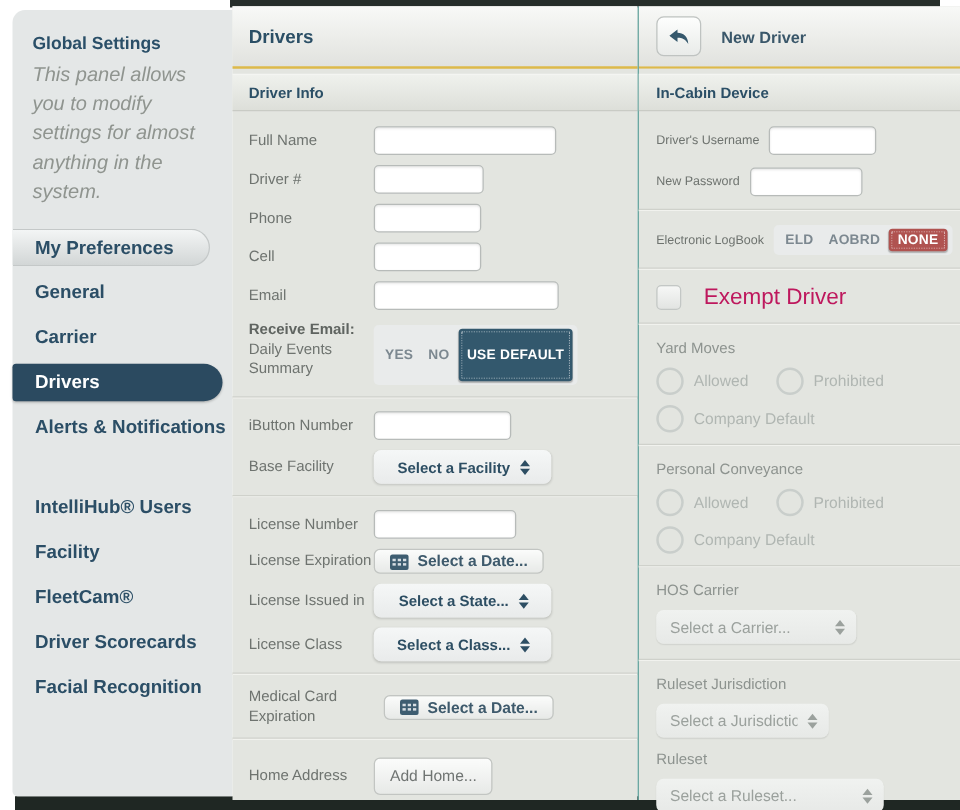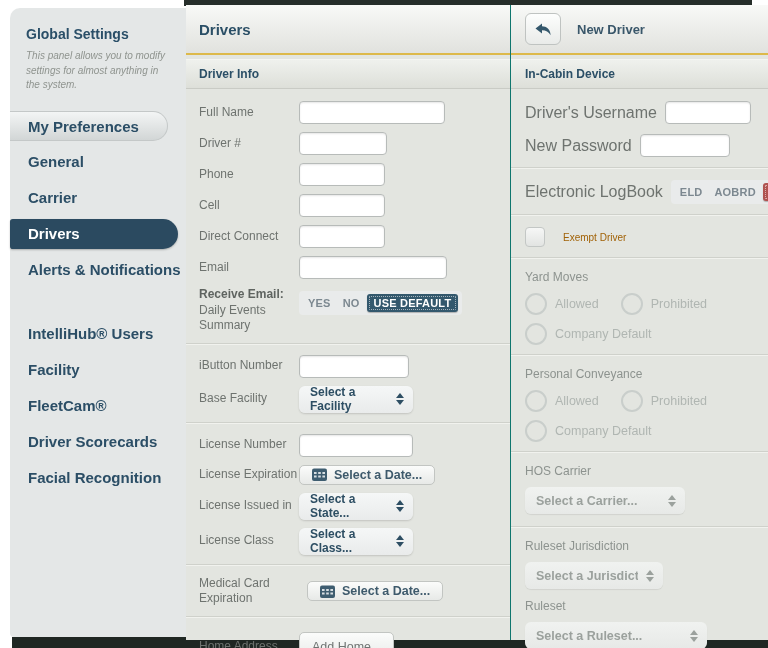--- a/index.html
+++ b/index.html
@@ -7,21 +7,21 @@
   .stage{position:absolute;inset:0;}
 
   
   .bg-top{position:absolute;left:184px;top:0;width:568px;height:6px;background:#262e2a;}
   .bg-right{position:absolute;right:0;top:56px;width:17px;bottom:0;background:linear-gradient(#d6d9d5 0%,#6a726b 22%,#272f2a 45%,#1f2723 100%);}
   .bg-bottom{position:absolute;left:12px;right:0;bottom:0;height:11px;background:#1f2723;}
 
   
   .sidebar{position:absolute;left:10px;top:8px;width:176px;height:629px;background:#e4e7e7;border-radius:10px 0 0 4px;box-sizing:border-box;}
   .sb-title{font-size:14px;font-weight:bold;color:#2a4f68;padding:18px 16px 0 16px;}
-  .sb-desc{font-size:10px;font-style:italic;color:#8f948f;line-height:1.45;padding:7px 18px 0 16px;}
+  .sb-desc{font-size:16px;font-style:italic;color:#8f948f;line-height:1.45;padding:7px 18px 0 16px;}
   .sb-menu{margin-top:18px;}
   .sb-item{height:30px;line-height:30px;margin-bottom:6px;font-size:15px;font-weight:bold;color:#2b4e66;padding-left:18px;cursor:pointer;}
   .sb-item.pill-light{background:linear-gradient(#f3f5f5,#d2d6d6);border:1px solid #c4c8c8;border-left:none;border-radius:0 16px 16px 0;width:158px;box-sizing:border-box;}
   .sb-item.pill-dark{background:#2b4a60;color:#ffffff;border-radius:3px 16px 16px 3px;width:168px;box-sizing:border-box;box-shadow:0 1px 2px rgba(0,0,0,.25);}
   .sb-gap{height:28px;}
 
   
   .panel{position:absolute;top:5px;height:635px;box-sizing:border-box;background:#e3e5e0;}
   .p-header{height:50px;background:linear-gradient(#f8f9f7,#e1e2de);border-bottom:2px solid #ddb94a;display:flex;align-items:center;box-sizing:border-box;}
   .p-section{height:30px;margin-top:4px;background:linear-gradient(#eff1ed,#dddfd9);border-top:1px solid #f4f5f2;border-bottom:1px solid #c9cbc5;display:flex;align-items:center;font-size:12px;font-weight:bold;color:#2b4f66;box-sizing:border-box;}
@@ -33,49 +33,49 @@
   .main-panel .p-section{padding-left:13px;}
   .p-body{padding:12px 13px 0 13px;}
   .frow{display:flex;align-items:center;margin-bottom:8px;}
   .frow.top{align-items:flex-start;}
   .flabel{width:100px;flex:none;font-size:12px;color:#6e736f;line-height:1.3;}
   .flabel .b{font-weight:bold;color:#5f6460;}
   input.ti{height:21px;border:1px solid #b7bbb9;border-radius:4px;background:#ffffff;box-shadow:inset 0 1px 2px rgba(0,0,0,.10);outline:none;padding:0 6px;font-family:"Liberation Sans",sans-serif;font-size:12px;color:#333;}
   .w146{width:132px;} .w88{width:74px;} .w86{width:72px;} .w148{width:134px;} .w110{width:96px;} .w114{width:100px;}
   .seg{display:inline-flex;align-items:center;background:#e9ebeb;border-radius:4px;padding:3px 4px;gap:2px;}
   .seg .opt{font-size:11px;font-weight:bold;color:#7c8890;padding:3px 5px;letter-spacing:.2px;cursor:pointer;}
-  .seg .opt.sel-navy{background:#33586d;color:#ffffff;border-radius:3px;padding:3px 7px;outline:1px dotted rgba(255,255,255,.55);outline-offset:-3px;box-shadow:0 1px 1px rgba(0,0,0,.25);}
+  .seg .opt.sel-navy{background:#33586d;color:#ffffff;border-radius:3px;padding:15px 7px;outline:1px dotted rgba(255,255,255,.55);outline-offset:-3px;box-shadow:0 1px 1px rgba(0,0,0,.25);}
   .seg .opt.sel-red{background:#b05350;color:#ffffff;border-radius:3px;padding:3px 7px;outline:1px dotted rgba(255,255,255,.55);outline-offset:-3px;box-shadow:0 1px 1px rgba(0,0,0,.25);}
   .select{display:inline-flex;align-items:center;justify-content:space-between;background:linear-gradient(#f5f7f7,#e9ebeb);border-radius:6px;height:27px;padding:0 9px 0 11px;box-shadow:0 1px 2px rgba(0,0,0,.15);font-size:12px;font-weight:bold;color:#2d4e63;cursor:pointer;box-sizing:border-box;}
-  .select.dis{background:linear-gradient(#f0f2f0,#e7e9e7);color:#a2a8a4;font-weight:bold;font-size:12.5px;box-shadow:0 1px 1px rgba(0,0,0,.08);}
-  .w134{width:114px;} .w160{width:160px;} .w138{width:138px;} .w182{width:182px;}
+  .select.dis{background:linear-gradient(#f0f2f0,#e7e9e7);color:#a2a8a4;font-weight:normal;font-size:12.5px;box-shadow:0 1px 1px rgba(0,0,0,.08);}
+  .w134{width:142px;justify-content:center;} .w160{width:160px;} .w138{width:138px;} .w182{width:182px;}
   .spin{display:inline-flex;flex-direction:column;align-items:center;margin-left:8px;}
   .spin i{display:block;width:0;height:0;border-left:4px solid transparent;border-right:4px solid transparent;}
   .spin .up{border-bottom:5px solid currentColor;margin-bottom:2px;}
   .spin .dn{border-top:5px solid currentColor;}
   .btn{display:inline-flex;align-items:center;gap:7px;background:linear-gradient(#fbfcfb,#e7e9e7);border:1px solid #c2c5c2;border-radius:5px;height:20px;padding:0 12px;font-size:12.5px;font-weight:bold;color:#3e5a6c;cursor:pointer;box-sizing:border-box;}
   .btn.plain{font-weight:normal;color:#6f7472;height:30px;}
   .cal{display:inline-block;width:15px;height:13px;}
 
   
   .detail-panel{left:510px;width:286px;border-left:1px solid #0f766e;border-radius:0 10px 0 0;}
   .detail-panel .p-header{border-radius:0 10px 0 0;padding:0 14px;display:flex;align-items:center;}
   .back-btn{width:36px;height:32px;border:1px solid #bfc3c1;border-radius:6px;background:linear-gradient(#fdfefd,#e9ebe9);display:flex;align-items:center;justify-content:center;cursor:pointer;box-sizing:border-box;}
   .d-title{font-size:13px;font-weight:bold;color:#3a576a;margin-left:16px;flex:1;}
   .close{font-size:15px;font-weight:bold;color:#44596a;cursor:pointer;line-height:1;}
   .detail-panel .p-section{padding-left:14px;}
   .d-body{padding:12px 14px 0 14px;}
   .drow{display:flex;align-items:center;margin-bottom:10px;gap:8px;}
-  .dlabel{font-size:16px;color:#6e736f;flex:none;}
+  .dlabel{font-size:10px;color:#6e736f;flex:none;}
   .grp-label{font-size:12px;color:#8d938f;margin-bottom:9px;}
   .radio-row{display:flex;align-items:center;gap:8px;margin-bottom:8px;}
   .radio{width:18px;height:18px;border:2px solid #c9cecb;border-radius:50%;background:transparent;flex:none;cursor:pointer;}
   .rlabel{font-size:12.5px;color:#b0b6b2;margin-right:14px;}
   .checkbox{width:18px;height:18px;border:1px solid #c3c7c5;border-radius:4px;background:linear-gradient(#f6f7f6,#e2e4e2);flex:none;cursor:pointer;}
-  .cb-label{font-size:10px;color:#a16207;margin-left:10px;}
+  .cb-label{font-size:18px;color:#be185d;margin-left:10px;}
   .sep2{height:1px;background:#cfd1cb;border-bottom:1px solid #f1f2ee;margin:9px -14px 11px -14px;}
 </style>
 </head>
 <body>
 
 <div class="stage">
   <div class="bg-top"></div>
   <div class="bg-right"></div>
   <div class="bg-bottom"></div>
 
@@ -114,24 +114,20 @@
       </div>
       <div class="frow">
         <span class="flabel">Phone</span>
         <input class="ti w86" type="text" value="" style="">
       </div>
       <div class="frow">
         <span class="flabel">Cell</span>
         <input class="ti w86" type="text" value="" style="">
       </div>
       <div class="frow">
-        <span class="flabel">Direct Connect</span>
-        <input class="ti w86" type="text" value="" style="">
-      </div>
-      <div class="frow">
         <span class="flabel">Email</span>
         <input class="ti w148" type="text" value="" style="">
       </div>
       <div class="frow top">
         <span class="flabel"><span class="b">Receive Email:</span><span> Daily Events Summary</span></span>
         <span class="seg" style="margin-top:4px;">
           <span class="opt">YES</span>
           <span class="opt">NO</span>
           <span class="opt sel-navy">USE DEFAULT</span>
         </span>

